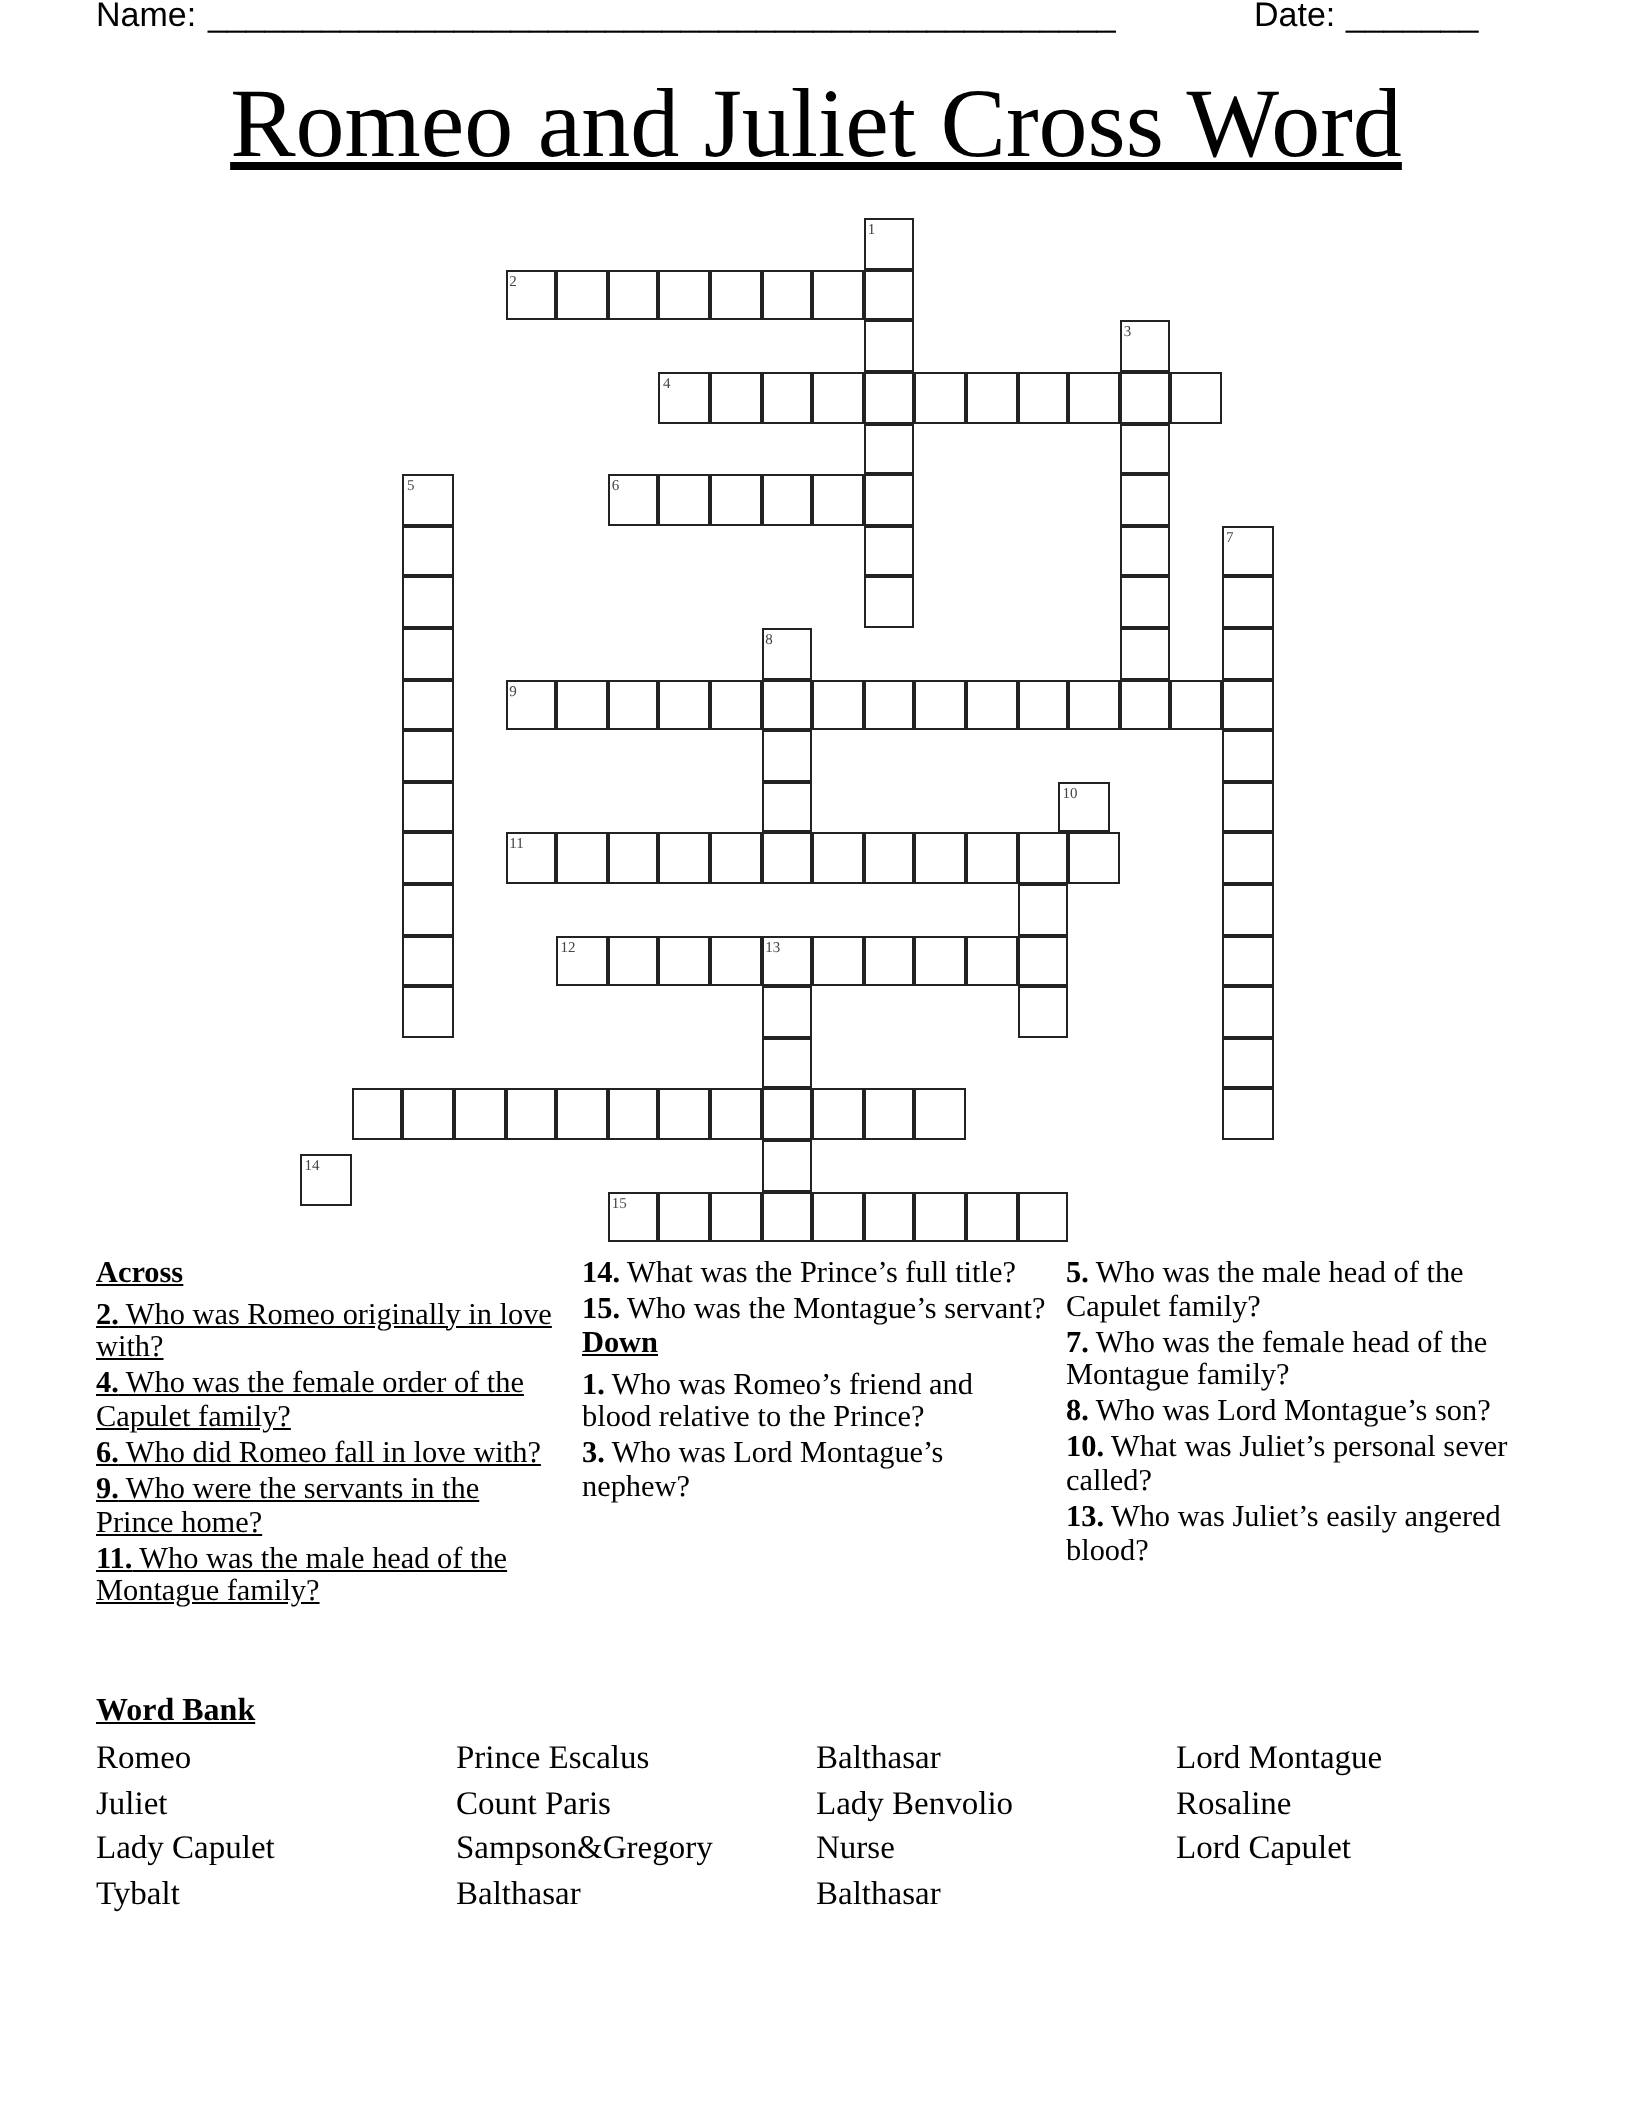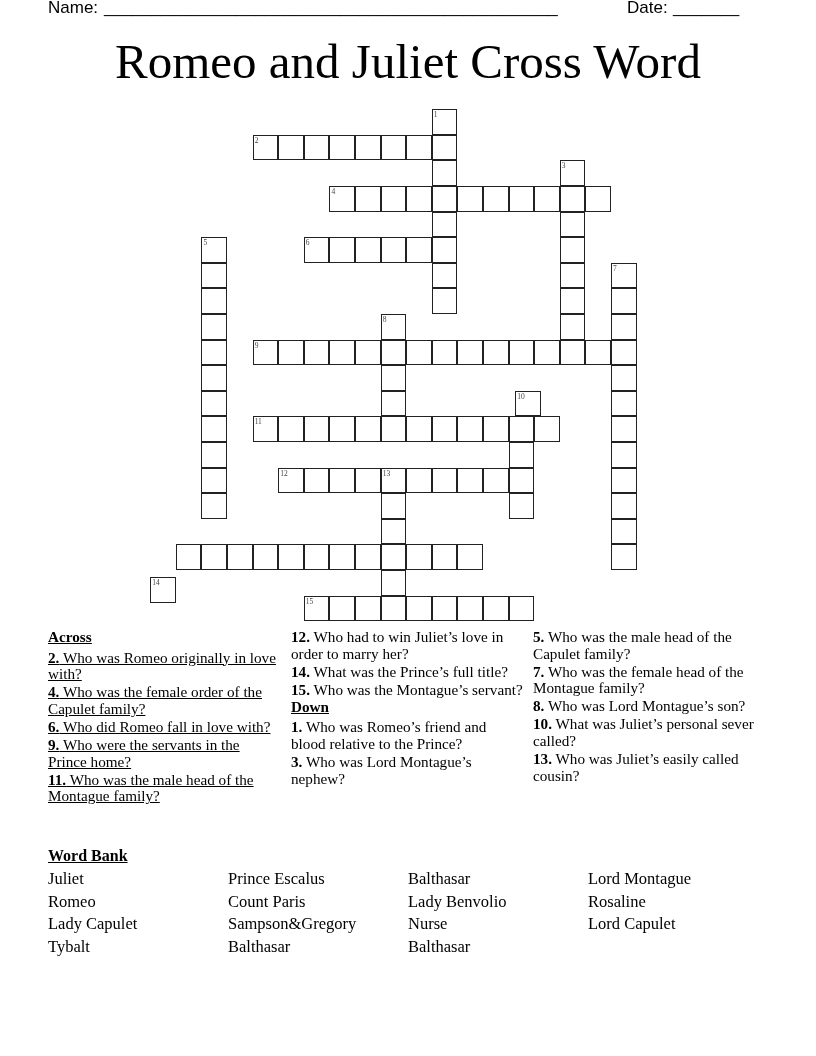--- a/index.html
+++ b/index.html
@@ -4,21 +4,21 @@
 <style>
   html, body { margin:0; padding:0; background:#ffffff; }
   body { width:816px; height:1056px; position:relative; overflow:hidden; color:#000; }
   .hdr { position:absolute; top:-3px; left:48px; width:700px; height:22px;
          font-family:"Liberation Sans", sans-serif; font-size:17px; line-height:22px; }
   .hdr .name-label { position:absolute; left:0; top:0; }
   .hdr .name-line { position:absolute; left:56px; top:0; }
   .hdr .date-label { position:absolute; left:579px; top:0; }
   .hdr .date-line { position:absolute; left:625px; top:0; }
   .title { position:absolute; top:34px; left:0; width:816px; text-align:center;
-           font-family:"Liberation Serif", serif; font-size:49px; line-height:56px; }
+           font-family:"Liberation Serif", serif; font-size:49px; line-height:56px;text-decoration:underline; }
   #grid { position:absolute; left:151px; top:110px; width:487px; height:513px; }
   .cell { position:absolute; width:25.6px; height:25.6px; box-sizing:border-box;
           border:1.5px solid #222; background:#fff; margin-left:-0.75px; margin-top:-0.75px; }
   .cell .num { position:absolute; left:1px; top:0px; font-family:"Liberation Serif", serif;
                font-size:7.5px; line-height:9px; color:#444; }
   .clues { position:absolute; top:629px; font-family:"Liberation Serif", serif; font-size:15.2px;
            line-height:16.6px; }
   .clues .hd { font-weight:bold; text-decoration:underline; margin-bottom:4px; }
   .clues .clue { margin-bottom:1.5px; }
   .clues .clue b { font-weight:bold; }
@@ -133,21 +133,21 @@
     <div class="cell" style="left: 153.6px; top: 230.4px;"></div>
     <div class="cell" style="left: 179.2px; top: 230.4px;"></div>
     <div class="cell" style="left: 204.8px; top: 230.4px;"></div>
     <div class="cell" style="left: 256px; top: 230.4px;"></div>
     <div class="cell" style="left: 281.6px; top: 230.4px;"></div>
     <div class="cell" style="left: 307.2px; top: 230.4px;"></div>
     <div class="cell" style="left: 332.8px; top: 230.4px;"></div>
     <div class="cell" style="left: 358.4px; top: 230.4px;"></div>
     <div class="cell" style="left: 384px; top: 230.4px;"></div>
     <div class="cell" style="left: 435.2px; top: 230.4px;"></div>
-    <div class="cell" style="left: 365px; top: 281.6px;">
+    <div class="cell" style="left: 379px; top: 281.6px;">
       <span class="num">10</span>
     </div>
     <div class="cell" style="left: 358.4px; top: 307.2px;"></div>
     <div class="cell" style="left: 358.4px; top: 332.8px;"></div>
     <div class="cell" style="left: 358.4px; top: 358.4px;"></div>
     <div class="cell" style="left: 358.4px; top: 384px;"></div>
     <div class="cell" style="left: 102.4px; top: 307.2px;">
       <span class="num">11</span>
     </div>
     <div class="cell" style="left: 128px; top: 307.2px;"></div>
@@ -206,41 +206,40 @@
 <div class="clues" id="col1">
   <div class="hd">Across</div>
   <div class="clue"><b>2.</b><span> Who was Romeo originally in love with?</span></div>
   <div class="clue"><b>4.</b><span> Who was the female order of the Capulet family?</span></div>
   <div class="clue"><b>6.</b><span> Who did Romeo fall in love with?</span></div>
   <div class="clue"><b>9.</b><span> Who were the servants in the Prince home?</span></div>
   <div class="clue"><b>11.</b><span> Who was the male head of the Montague family?</span></div>
 </div>
 
 <div class="clues" id="col2">
-  <div class="clue"><b>12.</b><span> Who had to win Juliet’s love in order to marry her?</span></div>
   <div class="clue"><b>14.</b><span> What was the Prince’s full title?</span></div>
   <div class="clue"><b>15.</b><span> Who was the Montague’s servant?</span></div>
   <div class="hd" style="margin-top:-1px;">Down</div>
   <div class="clue"><b>1.</b><span> Who was Romeo’s friend and blood relative to the Prince?</span></div>
   <div class="clue"><b>3.</b><span> Who was Lord Montague’s nephew?</span></div>
 </div>
 
 <div class="clues" id="col3">
   <div class="clue"><b>5.</b><span> Who was the male head of the Capulet family?</span></div>
   <div class="clue"><b>7.</b><span> Who was the female head of the Montague family?</span></div>
   <div class="clue"><b>8.</b><span> Who was Lord Montague’s son?</span></div>
   <div class="clue"><b>10.</b><span> What was Juliet’s personal sever called?</span></div>
-  <div class="clue"><b>13.</b><span> Who was Juliet’s easily called cousin?</span></div>
+  <div class="clue"><b>13.</b><span> Who was Juliet’s easily angered blood?</span></div>
 </div>
 
 <div class="wb-title">Word Bank</div>
 <div class="wb">
   <div class="wcol" style="left:0px;">
+    <div>Romeo</div>
     <div>Juliet</div>
-    <div>Romeo</div>
     <div>Lady Capulet</div>
     <div>Tybalt</div>
   </div>
   <div class="wcol" style="left:180px;">
     <div>Prince Escalus</div>
     <div>Count Paris</div>
     <div>Sampson&amp;Gregory</div>
     <div>Balthasar</div>
   </div>
   <div class="wcol" style="left:360px;">

